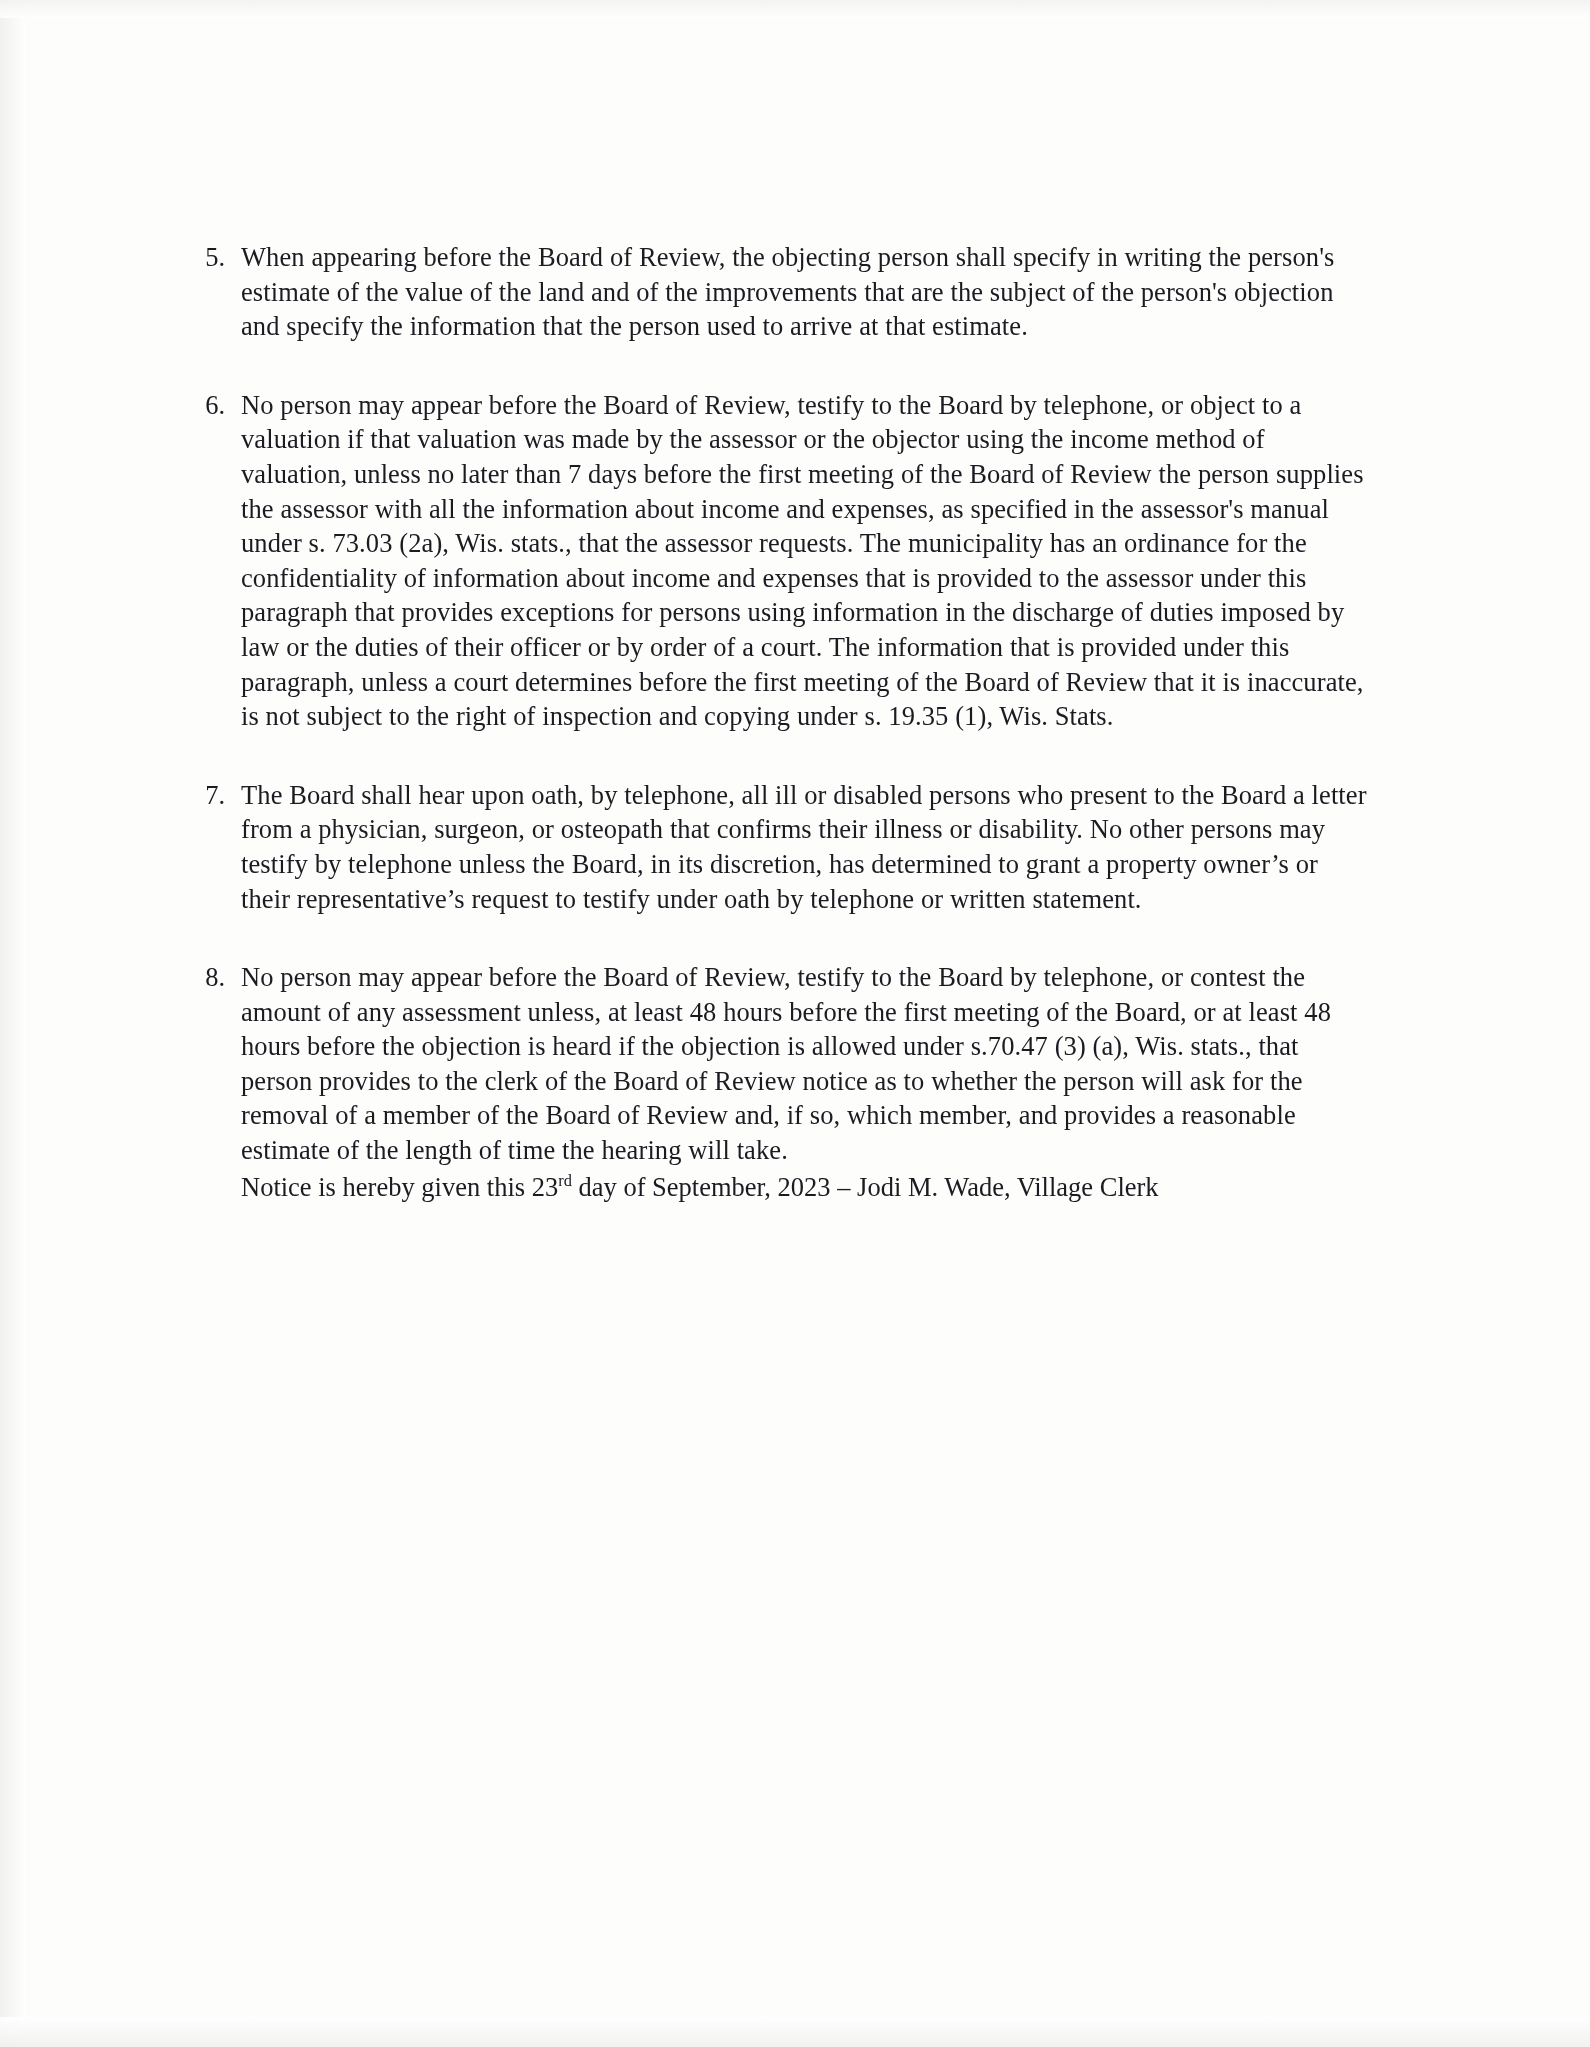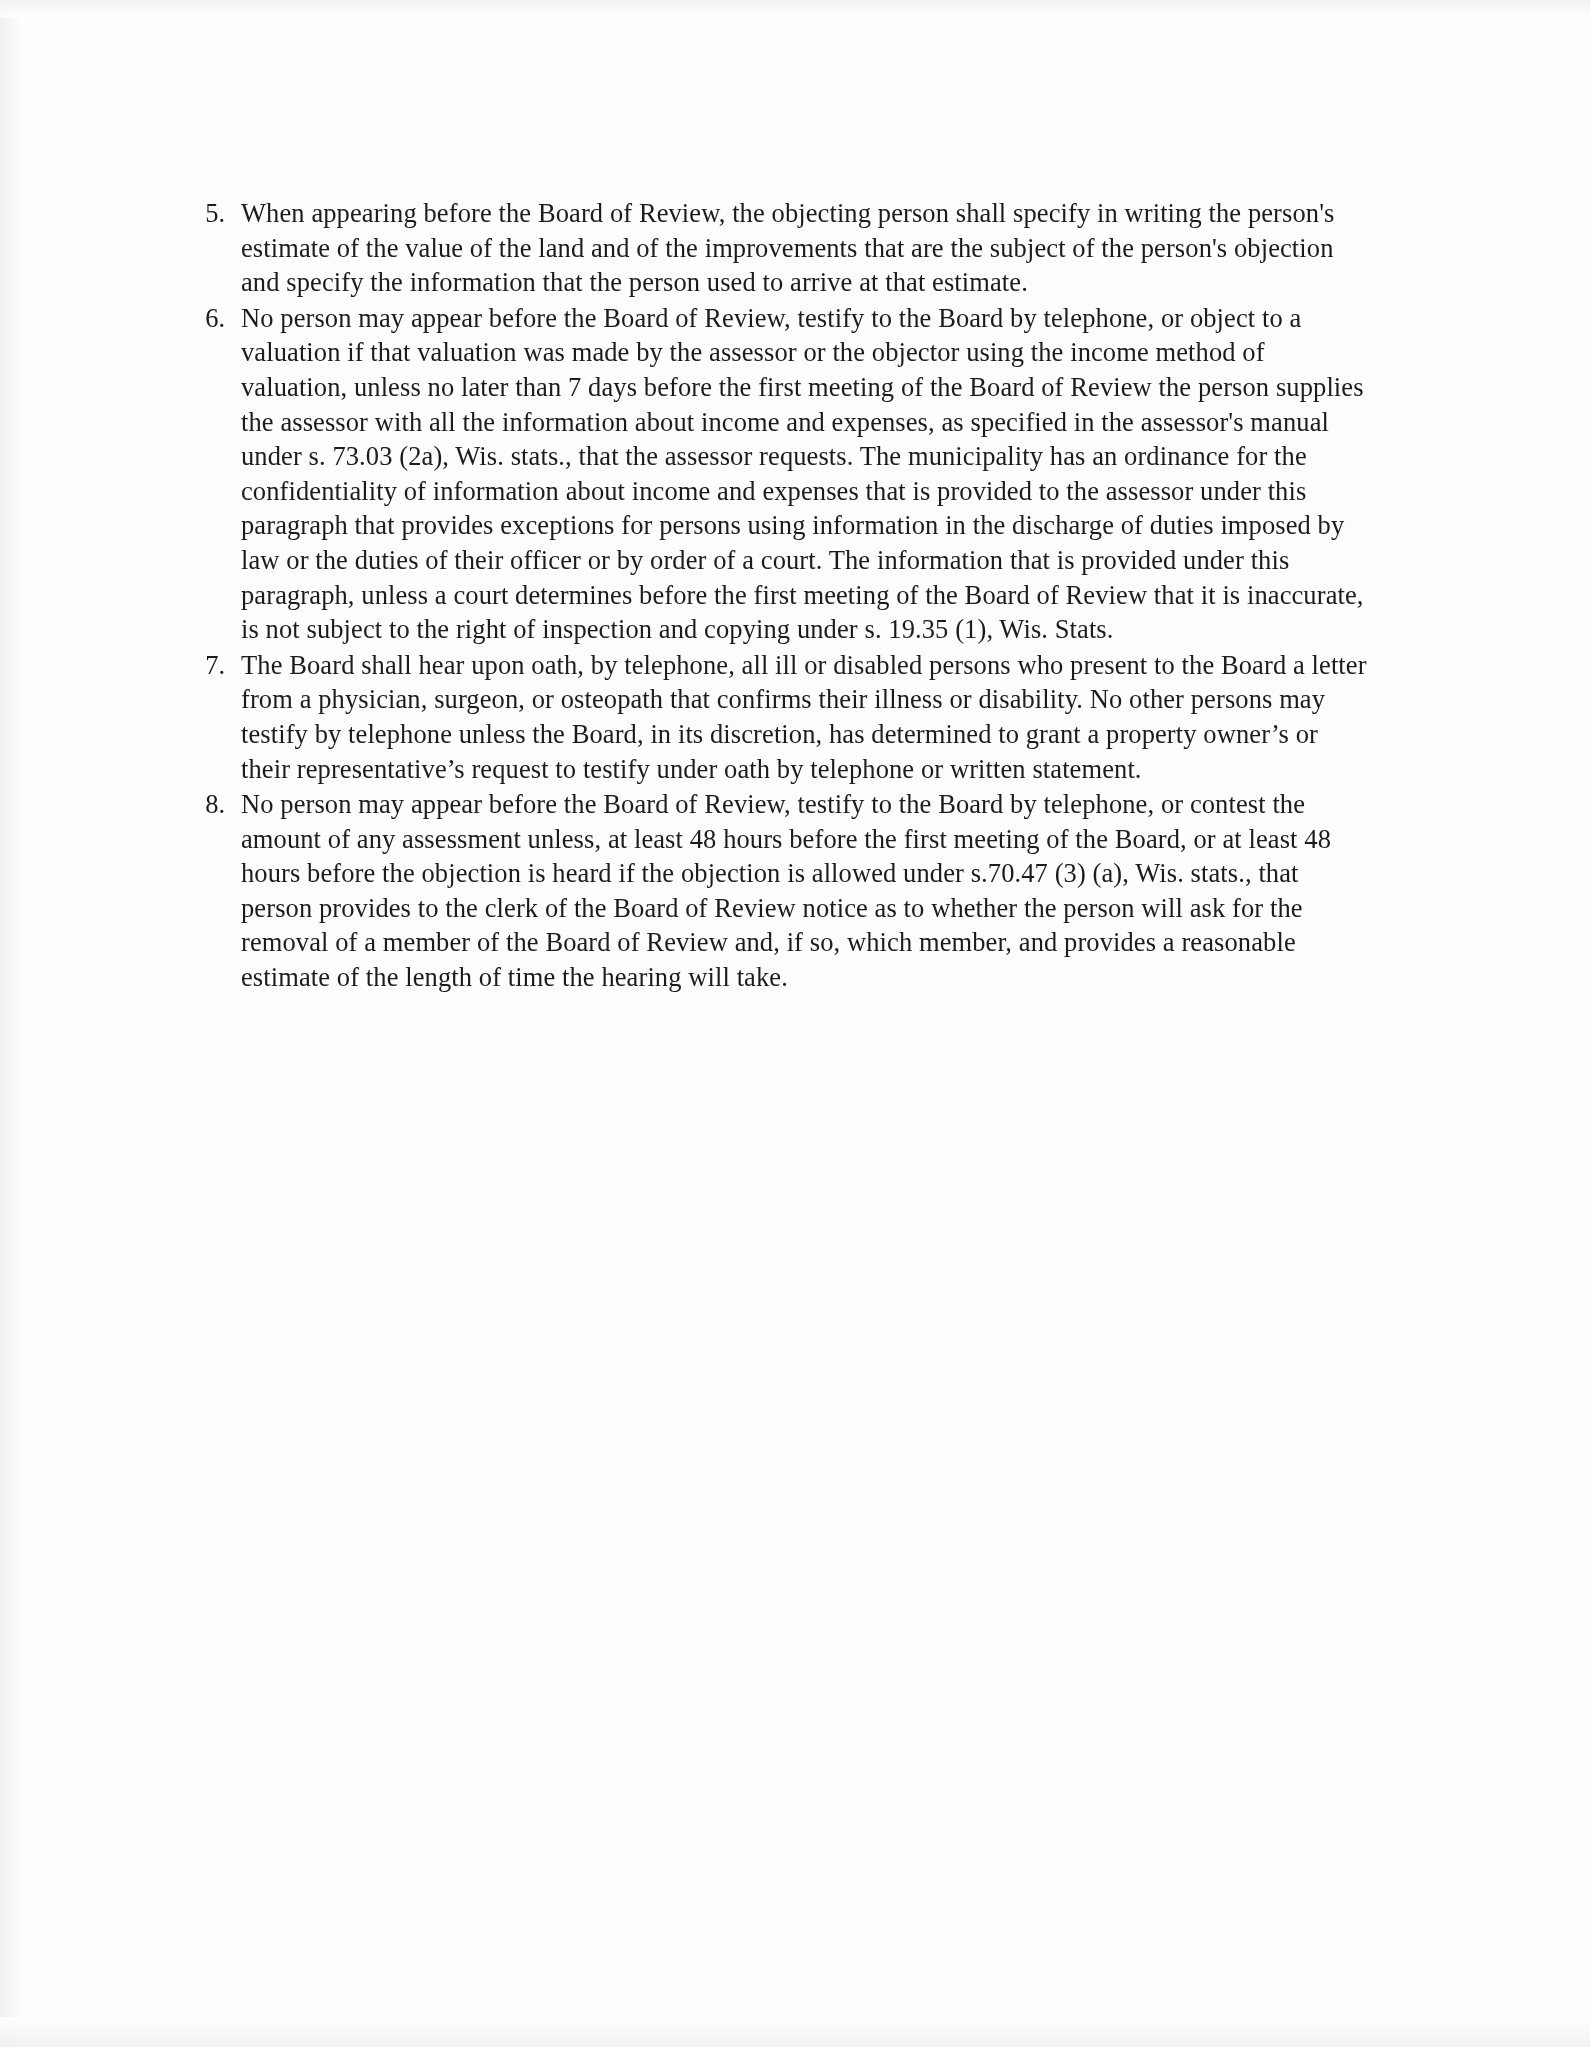--- a/index.html
+++ b/index.html
@@ -68,20 +68,21 @@
     position: absolute;
     left: 0;
     top: 0;
     width: 40px;
     text-align: right;
     font-size: 26.5px;
   }
   li.clause .body {
     display: block;
     letter-spacing: .1px;
+    margin-top: 44px;
   }
   
   li.clause.first {
     padding-left: 56px;
   }
   .closing {
     margin-top: 2px;
     padding-left: 56px;
     font-size: 26.5px;
     line-height: 34.6px;
@@ -113,14 +114,15 @@
       <li class="clause">
         <span class="num">7.</span>
         <span class="body">The Board shall hear upon oath, by telephone, all ill or disabled persons who present to the Board a letter from a physician, surgeon, or osteopath that confirms their illness or disability. No other persons may testify by telephone unless the Board, in its discretion, has determined to grant a property owner’s or their representative’s request to testify under oath by telephone or written statement.</span>
       </li>
       <li class="clause">
         <span class="num">8.</span>
         <span class="body">No person may appear before the Board of Review, testify to the Board by telephone, or contest the amount of any assessment unless, at least 48 hours before the first meeting of the Board, or at least 48 hours before the objection is heard if the objection is allowed under s.70.47 (3) (a), Wis. stats., that person provides to the clerk of the Board of Review notice as to whether the person will ask for the removal of a member of the Board of Review and, if so, which member, and provides a reasonable estimate of the length of time the hearing will take.</span>
       </li>
     </ol>
 
+    <p class="closing"><span>Notice is hereby given this 23</span><sup>rd</sup><span> day of September, 2023 – Jodi M. Wade, Village Clerk</span></p>
   </div>
 </div>
 
 </body></html>

